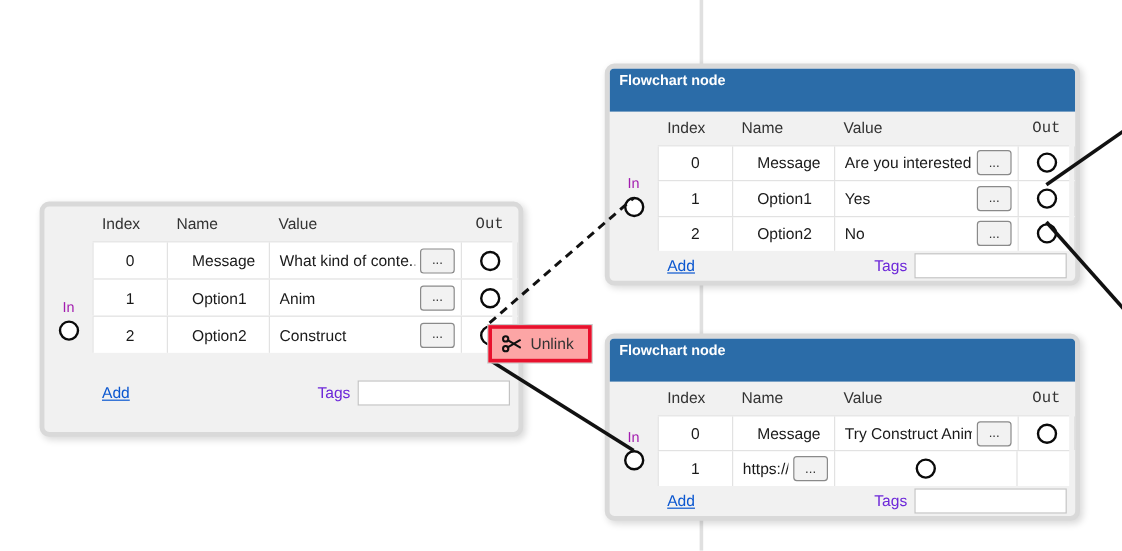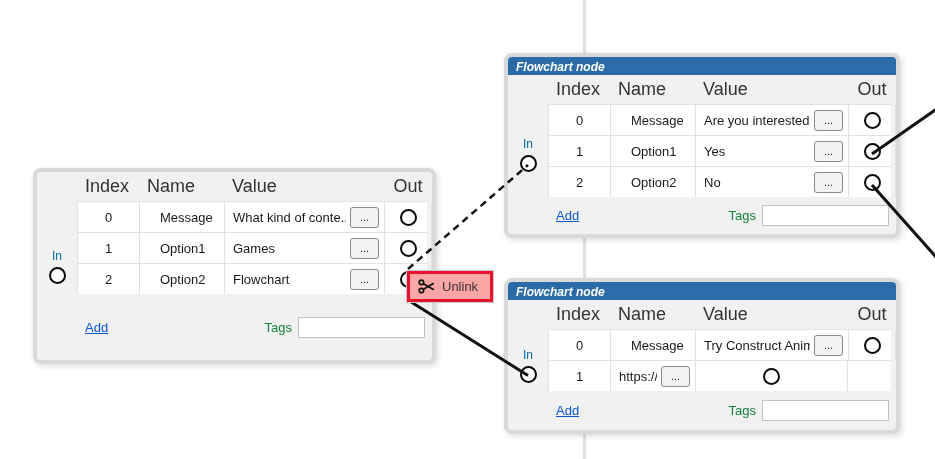--- a/index.html
+++ b/index.html
@@ -6,56 +6,56 @@
   html,body { width:935px; height:459px; overflow:hidden; background:#ffffff;
     font-family:"Liberation Sans","DejaVu Sans",sans-serif; color:#222; }
   body { position:relative; }
 
   .gridline-v { position:absolute; top:0; bottom:0; left:583px; width:3px;
     background:#e0e0e0; z-index:0; }
 
   .node { position:absolute; background:#f1f1f1; border:4px solid #d9d9d9;
     border-radius:8px; overflow:hidden; z-index:2;
     box-shadow:2px 2px 6px rgba(0,0,0,0.15); display:flex; flex-direction:column; }
-  .node-header { height:18px; background:#2b6ca8; color:#fff; font-size:12px;
-    font-weight:600; padding:3px 8px; line-height:15px; flex:0 0 auto;font-style:italic; }
+  .node-header { height:36px; background:#2b6ca8; color:#fff; font-size:12px;
+    font-weight:600; padding:3px 8px; line-height:15px; flex:0 0 auto; }
   .node-body { flex:1; display:flex; min-height:0; }
 
   .in-gutter { width:40px; flex:0 0 auto; display:flex; flex-direction:column;
     align-items:center; justify-content:center; gap:4px; }
-  .in-label { font-size:12px; color:#0369a1; }
+  .in-label { font-size:12px; color:#a21caf; }
 
   .port { width:17px; height:17px; border:2.5px solid #0a0a0a; border-radius:50%;
     background:#fff; flex:0 0 auto; }
 
   .table-wrap { flex:1; display:flex; flex-direction:column; min-width:0; padding-right:5px; }
   .thead, .trow { display:grid; }
   .node-wide .thead, .node-wide .trow { grid-template-columns:62px 85px 160px 48px; }
   .node-narrow .thead, .node-narrow .trow { grid-template-columns:62px 85px 153px 48px; }
-  .thead { height:29px; align-items:center; font-size:18px; color:#333; }
+  .thead { height:29px; align-items:center; font-size:13px; color:#333; }
   .th { padding-left:8px; }
   .th-index { padding-left:8px; }
-  .th-out { text-align:center; padding-left:0; }
+  .th-out { text-align:center; padding-left:0;font-family:Liberation Mono, monospace; }
   .trow { height:31px; background:#fff; border-top:1px solid #e2e2e2; align-items:center; }
   .trow:last-of-type { border-bottom:1px solid #e2e2e2; }
   .td { height:100%; display:flex; align-items:center; font-size:13px; color:#1a1a1a;
     border-left:1px solid #e2e2e2; overflow:hidden; }
   .td-index { justify-content:center; }
   .td-name { padding-left:20px; }
   .td-value { padding-left:8px; padding-right:5px; gap:4px; }
   .td-value .val { flex:1; white-space:nowrap; overflow:hidden; }
   .td-out { justify-content:center; border-right:1px solid #e2e2e2; }
   .browse { width:29px; height:21px; flex:0 0 auto; background:#f2f2f2;
     border:1px solid #8a8a8a; border-radius:3px; font-size:11px; line-height:10px;
     color:#333; text-align:center; font-family:inherit; cursor:pointer; }
 
   .node-footer { flex:1; display:flex; align-items:center; padding:2px 2px 2px 8px; gap:6px; }
   .add-link { color:#0b57d0; text-decoration:underline; font-size:13px; cursor:pointer; }
   .spacer { flex:1; }
-  .tags-label { font-size:13px; color:#15803d; }
+  .tags-label { font-size:13px; color:#6d28d9; }
   .tags-input { width:127px; height:21px; border:1px solid #c3c3c3; background:#fff;
     font-size:12px; padding:0 4px; font-family:inherit; }
 
   #wires { position:absolute; left:0; top:0; width:935px; height:459px;
     z-index:5; pointer-events:none; }
   .wire { stroke:#111; }
   .wire.solid { stroke-width:3; }
   .wire.dashed { stroke-width:2.5; stroke-dasharray:7 5; }
 
   .unlink-popup { position:absolute; left:407px; top:271px; height:31px; z-index:10;
@@ -91,32 +91,32 @@
             <button class="browse">...</button>
           </div>
         <div class="td td-out">
             <div class="port"></div>
           </div>
       </div>
       <div class="trow">
         <div class="td td-index">1</div>
         <div class="td td-name">Option1</div>
         <div class="td td-value">
-            <span class="val">Games</span>
+            <span class="val">Anim</span>
             <button class="browse">...</button>
           </div>
         <div class="td td-out">
             <div class="port"></div>
           </div>
       </div>
       <div class="trow">
         <div class="td td-index">2</div>
         <div class="td td-name">Option2</div>
         <div class="td td-value">
-            <span class="val">Flowchart</span>
+            <span class="val">Construct</span>
             <button class="browse">...</button>
           </div>
         <div class="td td-out">
             <div class="port"></div>
           </div>
       </div>
       <div class="node-footer">
         <a class="add-link">Add</a>
         <span class="spacer"></span>
         <span class="tags-label">Tags</span>

